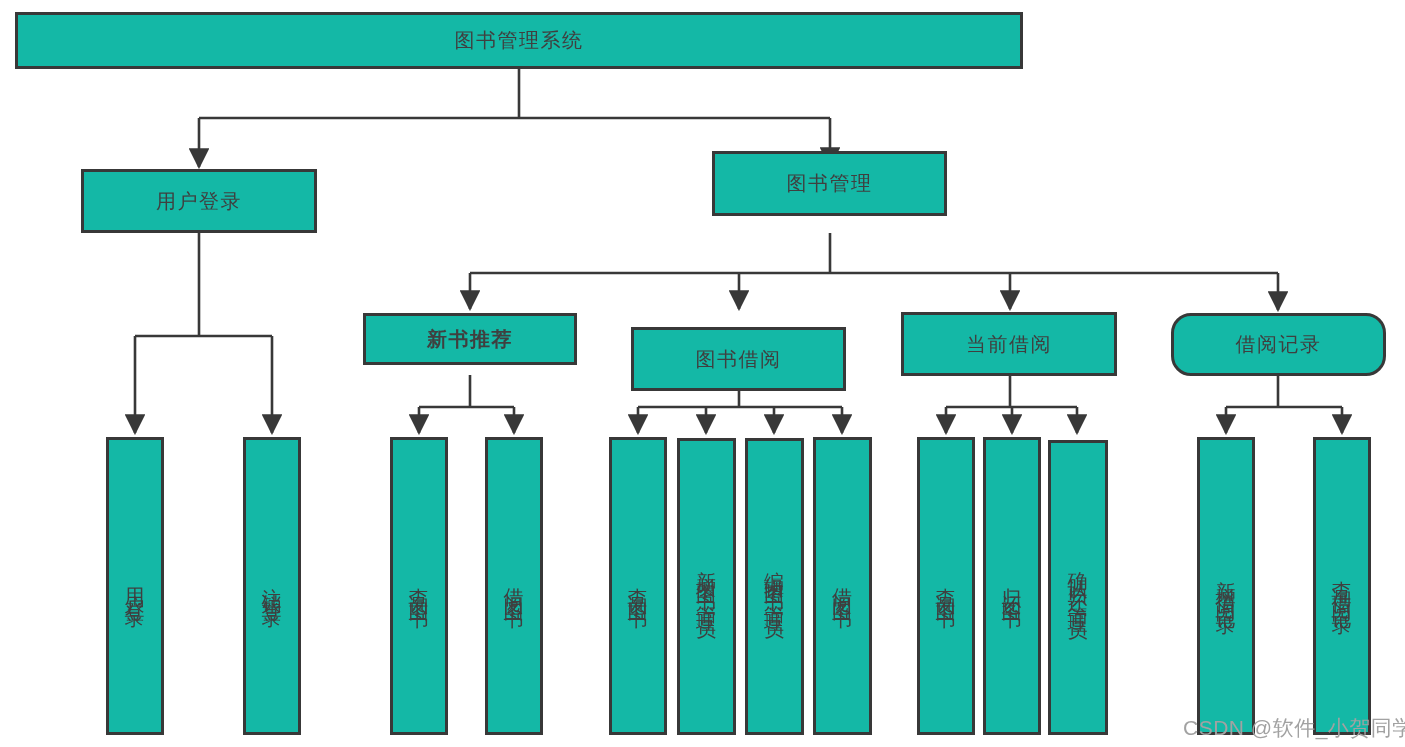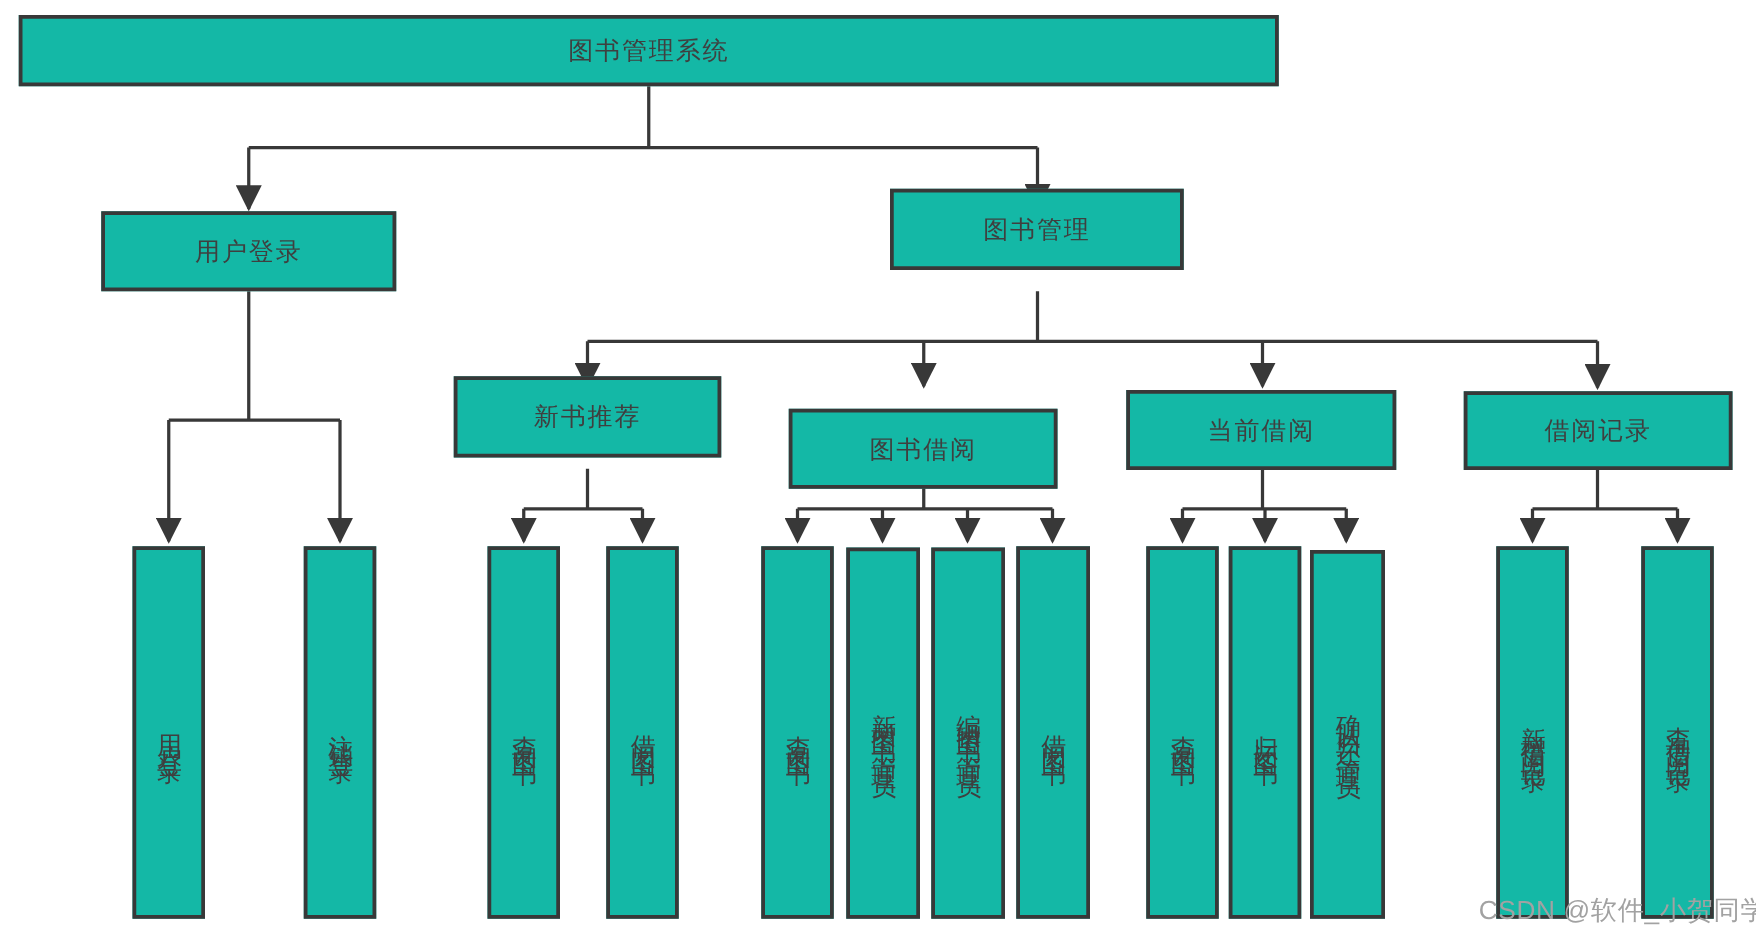--- a/index.html
+++ b/index.html
@@ -57,24 +57,24 @@
       <path d="M1226 407 V433" marker-end="url(#arw)"></path>
       <path d="M1342 407 V433" marker-end="url(#arw)"></path>
     </g>
   </svg>
 
   <div class="node h" style="left:15px;top:12px;width:1008px;height:57px;">图书管理系统</div>
 
   <div class="node h" style="left:81px;top:169px;width:236px;height:64px;">用户登录</div>
   <div class="node h" style="left:712px;top:151px;width:235px;height:65px;">图书管理</div>
 
-  <div class="node h" style="left:363px;top:301px;width:214px;height:65px;">新书推荐</div>
+  <div class="node h" style="left:363px;top:313px;width:214px;height:52px;font-weight:bold;">新书推荐</div>
   <div class="node h" style="left:631px;top:312px;width:215px;height:64px;margin-top:15px;">图书借阅</div>
   <div class="node h" style="left:901px;top:312px;width:216px;height:64px;">当前借阅</div>
-  <div class="node h" style="left:1171px;top:313px;width:215px;height:63px;">借阅记录</div>
+  <div class="node h" style="left:1171px;top:313px;width:215px;height:63px;border-radius:20px;">借阅记录</div>
 
   <div class="node v" style="left:106px;top:437px;width:58px;height:298px;">
     <span class="vtext">用户登录</span>
   </div>
   <div class="node v" style="left:243px;top:437px;width:58px;height:298px;">
     <span class="vtext">注销登录</span>
   </div>
 
   <div class="node v" style="left:390px;top:437px;width:58px;height:298px;">
     <span class="vtext">查询图书</span>

